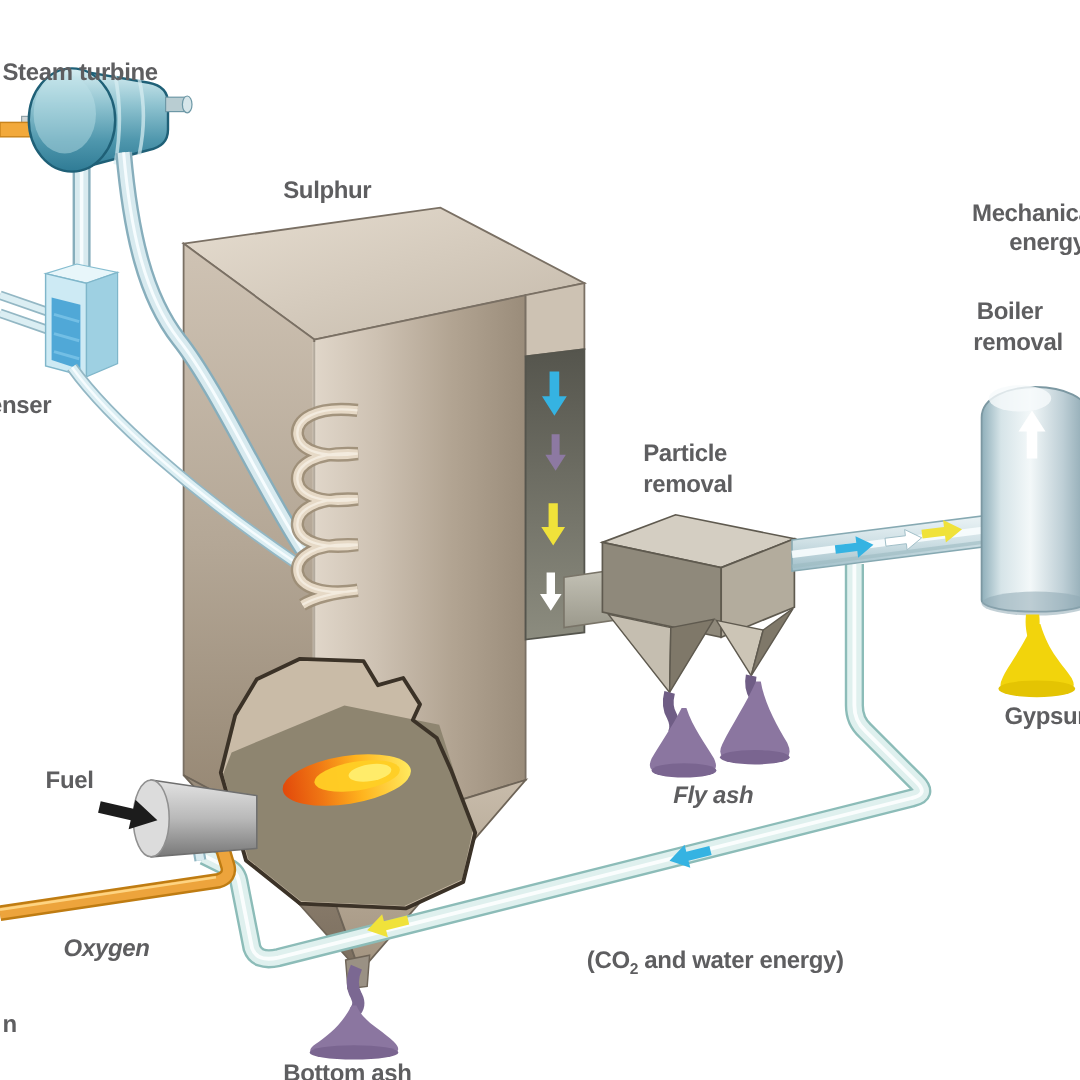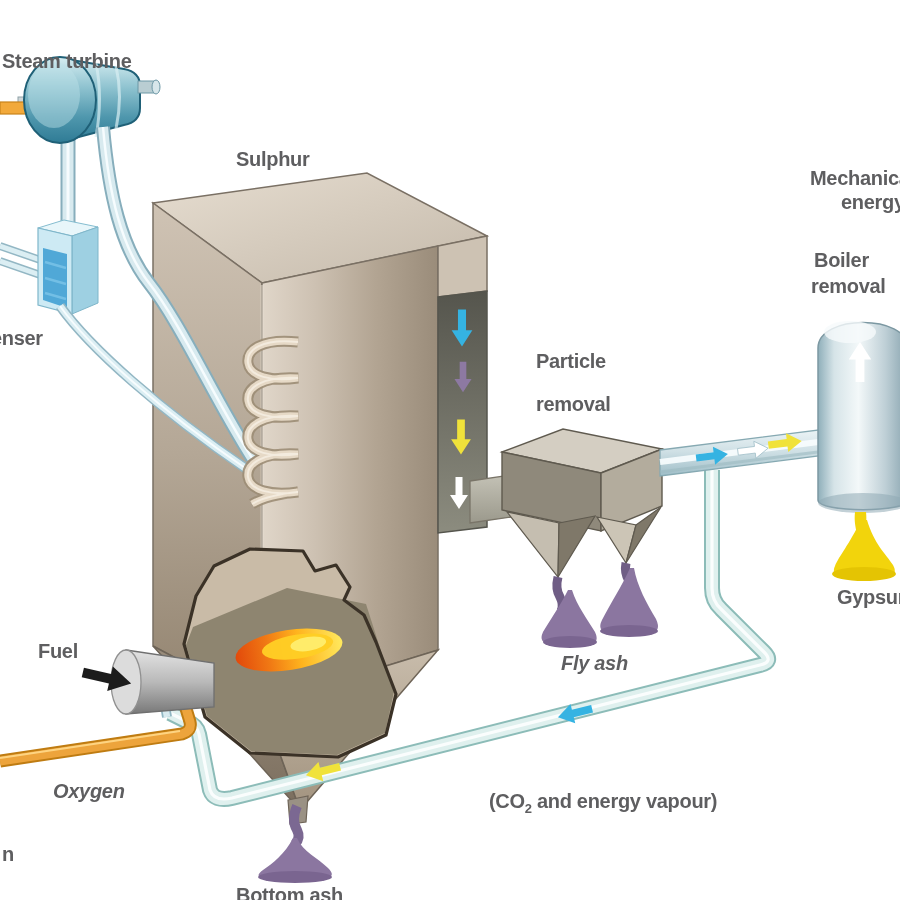--- a/index.html
+++ b/index.html
@@ -239,24 +239,24 @@
     <ellipse cx="295" cy="877" rx="37" ry="6" fill="#7a6590"></ellipse>
   </g>
 </svg>
 
 <div class="lbl" style="left:2px;   top:26px;margin-top:24px;">Steam turbine</div>
 <div class="lbl" style="left:236px; top:148px;">Sulphur</div>
 <div class="lbl" style="left:810px; top:167px;">Mechanical</div>
 <div class="lbl" style="left:841px; top:191px;">energy</div>
 <div class="lbl" style="left:814px; top:249px;">Boiler</div>
 <div class="lbl" style="left:811px; top:275px;">removal</div>
-<div class="lbl" style="left:536px; top:350px;text-align:right;">Particle</div>
+<div class="lbl" style="left:536px; top:367px;text-align:right;">Particle</div>
 <div class="lbl" style="left:536px; top:393px;">removal</div>
 <div class="lbl" style="left:-59px; top:327px;">Condenser</div>
 <div class="lbl" style="left:38px;  top:640px;">Fuel</div>
 <div class="lbl" style="left:53px;  top:780px;font-style:italic;">Oxygen</div>
 <div class="lbl" style="left:561px; top:652px;font-style:italic;">Fly ash</div>
 <div class="lbl" style="left:837px; top:586px;">Gypsum</div>
-<div class="lbl" style="left:489px; top:790px;"><span>(CO</span><span class="co2sub">2</span><span> and energy vapour)</span></div>
+<div class="lbl" style="left:489px; top:790px;"><span>(CO</span><span class="co2sub">2</span><span> and water energy)</span></div>
 <div class="lbl" style="left:236px; top:884px;">Bottom ash</div>
 <div class="lbl" style="left:2px;   top:843px;">n</div>
 
 </div>
 
 </body></html>

